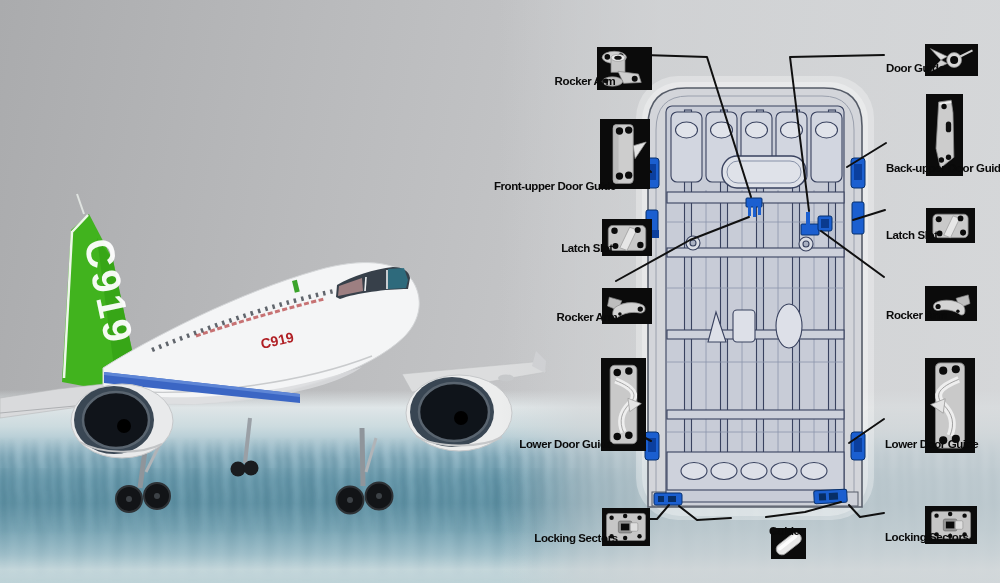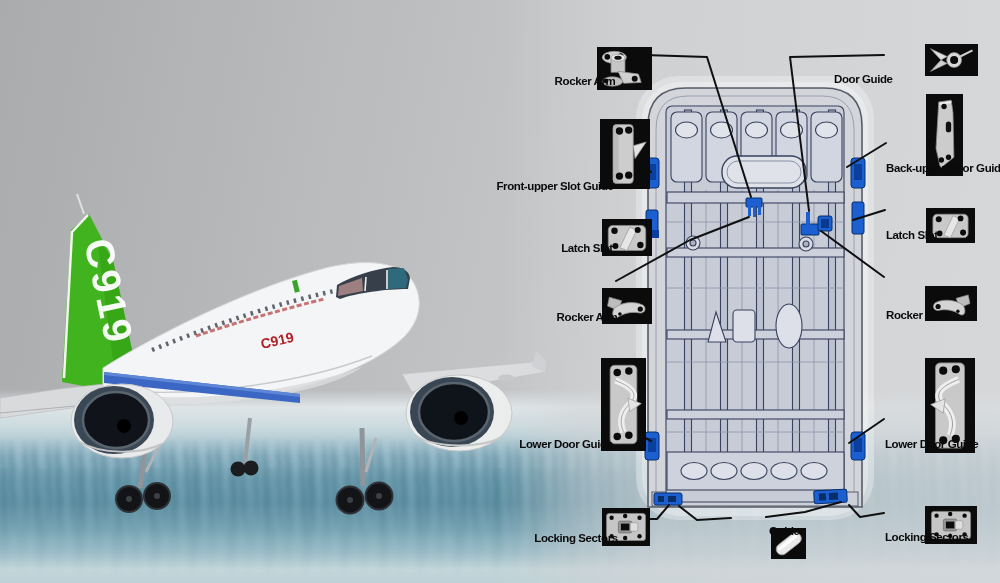--- a/index.html
+++ b/index.html
@@ -44,21 +44,21 @@
   .t-r5{left:885px;top:342px;width:50px;height:95px;}
   .t-r6{left:885px;top:490px;width:52px;height:38px;}
   .t-b {left:731px;top:512px;width:35px;height:31px;}
   
   .l-l1{left:585px;top:74px;}
   .l-l2{left:555px;top:179px;}
   .l-l3{left:587px;top:241px;}
   .l-l4{left:587px;top:310px;}
   .l-l5{left:566px;top:437px;}
   .l-l6{left:576px;top:531px;}
-  .l-r1{left:834px;top:61px;margin-top:11px;}
+  .l-r1{left:886px;top:61px;}
   .l-r2{left:886px;top:161px;}
   .l-r3{left:886px;top:228px;}
   .l-r4{left:886px;top:308px;}
   .l-r5{left:885px;top:437px;}
   .l-r6{left:885px;top:530px;}
   .l-b {left:769px;top:524px;}
 </style>
 </head>
 <body>
 
@@ -429,21 +429,21 @@
   <figure class="thumb t-b">
     <svg viewBox="0 0 35 31">
       <g transform="rotate(-38 17.5 15.5)">
         <rect x="1" y="9.5" width="33" height="13" rx="6.5" fill="#e9e9e9" stroke="#9b9b9b" stroke-width="0.9"></rect>
         <rect x="4" y="12" width="27" height="4" rx="2" fill="#ffffff" opacity="0.9"></rect>
       </g>
     </svg>
   </figure>
 
   <div class="lbl center l-l1">Rocker Arm</div>
-  <div class="lbl center l-l2">Front-upper Slot Guide</div>
+  <div class="lbl center l-l2">Front-upper Door Guide</div>
   <div class="lbl center l-l3">Latch Slot</div>
   <div class="lbl center l-l4">Rocker Arm</div>
   <div class="lbl center l-l5">Lower Door Guide</div>
   <div class="lbl center l-l6">Locking Sectors</div>
   <div class="lbl l-r1">Door Guide</div>
   <div class="lbl l-r2">Back-upper Door Guide</div>
   <div class="lbl l-r3">Latch Slot</div>
   <div class="lbl l-r4">Rocker Arm</div>
   <div class="lbl l-r5">Lower Door Guide</div>
   <div class="lbl l-r6">Locking Sectors</div>

